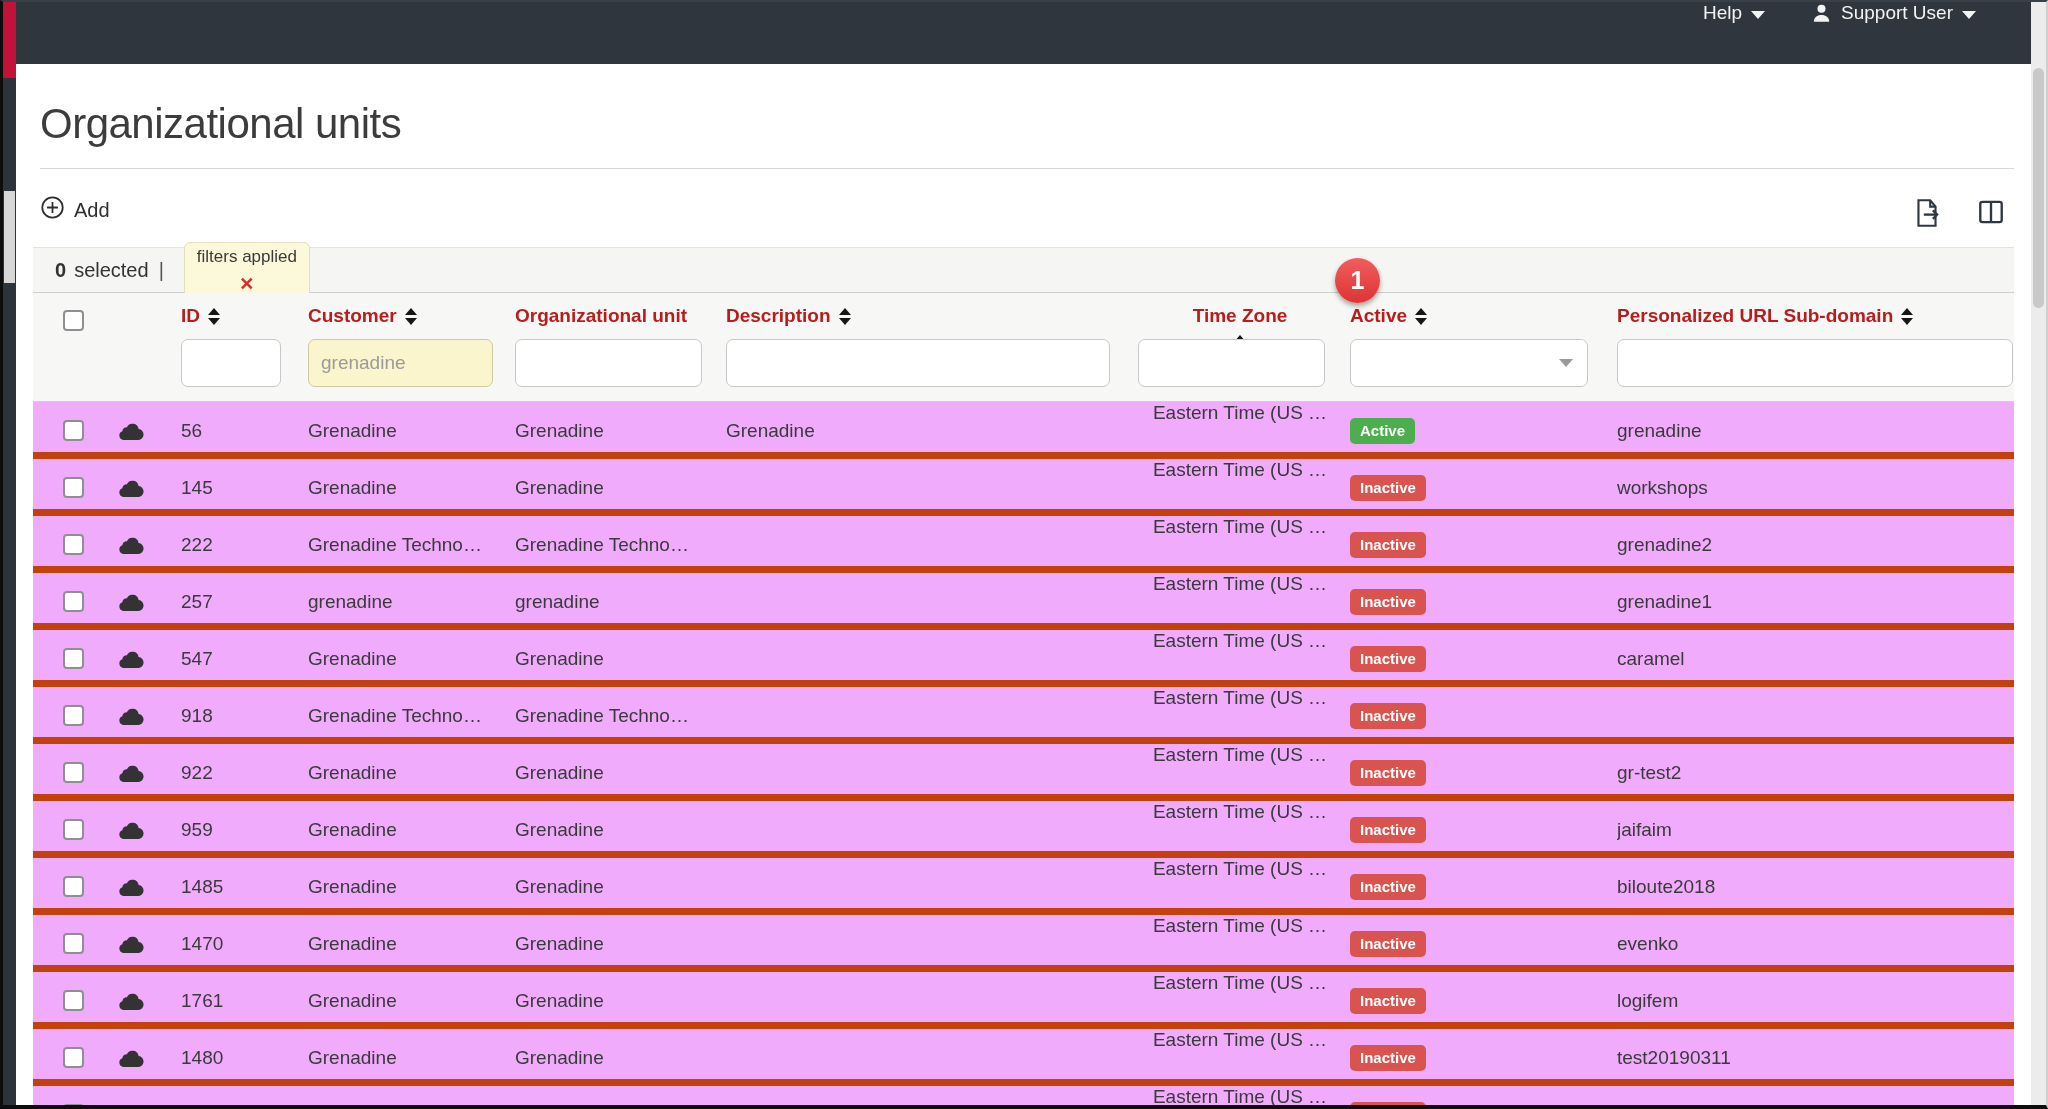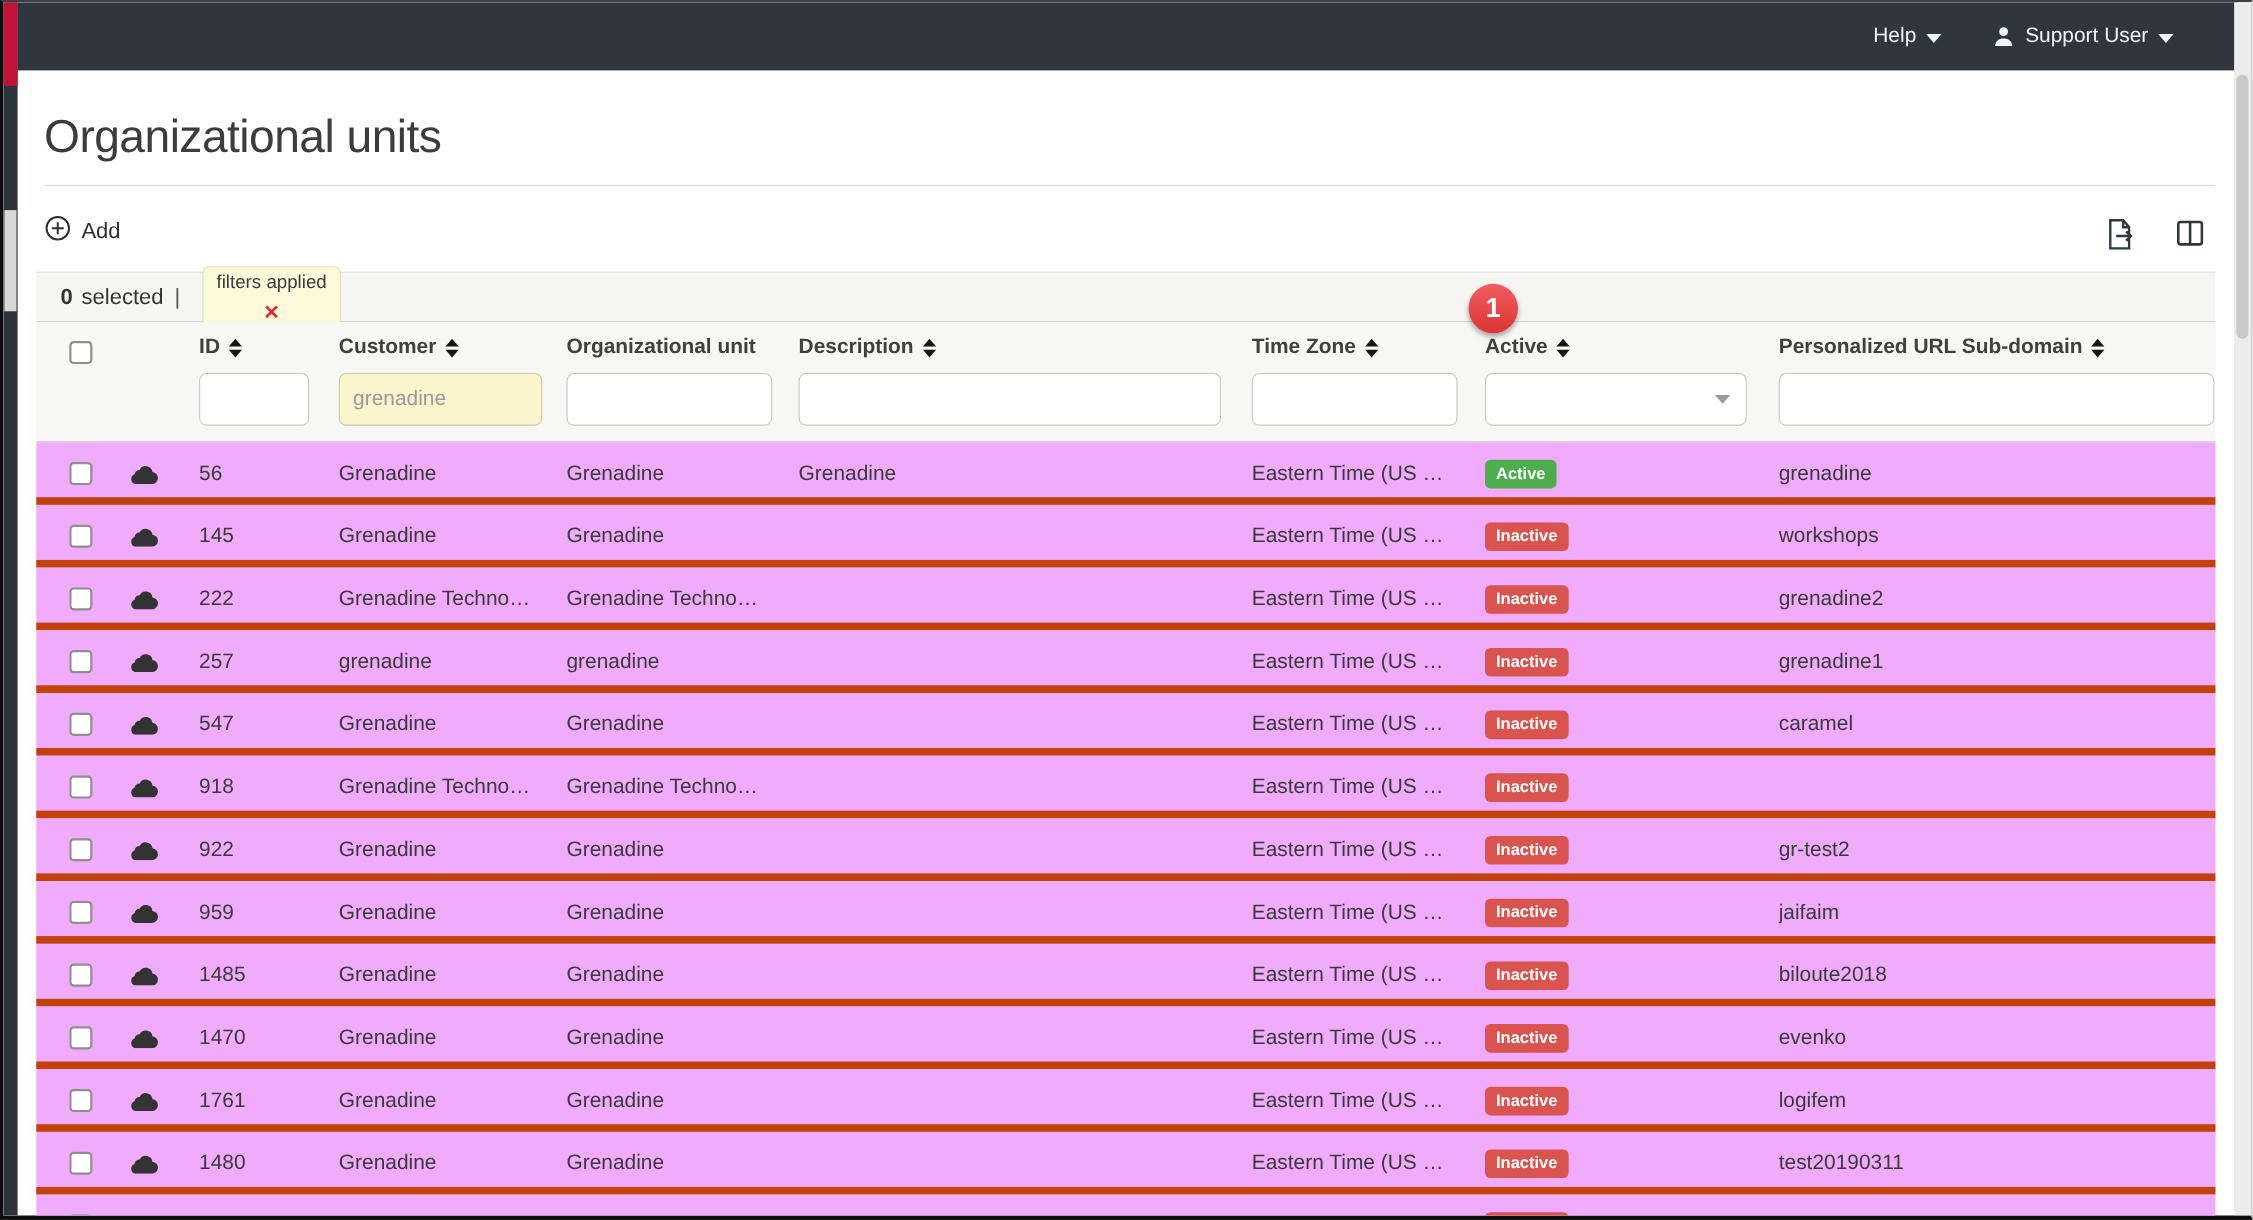--- a/index.html
+++ b/index.html
@@ -9,21 +9,21 @@
   .page{
     position:relative; width:2048px; height:1109px; background:#fff;
     overflow:hidden;
     border-left:3px solid #0d0d0d; border-bottom:4px solid #0d0d0d;
     border-top:2px solid #3a4047; border-right:2px solid #cfcfcf;
   }
 
   
   .navbar{
     position:absolute; left:13px; top:0; width:2018px; height:62px;
-    background:#30363d; display:flex; align-items:center; justify-content:flex-end;
+    background:#30363d; display:flex; align-items:flex-start; justify-content:flex-end;
     padding-right:58px; gap:46px;
   }
   .nav-item{ display:flex; align-items:center; gap:9px; color:#f2f3f4; font-size:19px; cursor:pointer; }
   .caret-down{ width:0; height:0; border-left:7px solid transparent; border-right:7px solid transparent; border-top:8px solid #f2f3f4; margin-top:3px; }
   .user-icon svg{ display:block; }
 
   
   .side-strip{ position:absolute; left:0; top:0; width:13px; height:100%; background:#2d333a; }
   .side-strip .red-seg{ position:absolute; left:0; top:0; width:13px; height:76px; background:#c11338; }
   .side-strip .thumb{ position:absolute; left:1px; top:189px; width:11px; height:92px; background:#d7d7d7; }
@@ -56,21 +56,21 @@
     background:#fcf8da; border:1px solid #e3debb; border-radius:6px;
     padding:4px 12px 5px; font-size:17px; color:#3a3a3a; cursor:pointer;flex-direction:column;
   }
   .chip-x{ color:#d62c2c; font-weight:bold; font-size:18px; line-height:1; }
 
   
   .thead{
     position:absolute; left:30px; top:291px; width:1981px; height:109px;
     background:#f7f7f6; border-bottom:1px solid #cfcfcf;
   }
-  .hcell{ position:absolute; top:12px; font-size:19px; font-weight:bold; color:#404040; white-space:nowrap; display:flex; align-items:center; gap:8px; }
+  .hcell{ position:absolute; top:12px; font-size:19px; font-weight:bold; color:#b91c1c; white-space:nowrap; display:flex; align-items:center; gap:8px; }
   .sort-icon{ display:inline-flex; flex-direction:column; gap:3px; cursor:pointer; }
   .sort-icon i{ display:block; width:0; height:0; border-left:6px solid transparent; border-right:6px solid transparent; }
   .sort-icon .up{ border-bottom:7px solid #161616; }
   .sort-icon .dn{ border-top:7px solid #161616; }
 
   .finput{
     position:absolute; top:46px; height:48px; background:#fff;
     border:1px solid #c8c8c8; border-radius:7px; font-size:19px; color:#555;
     padding:0 12px; font-family:"Liberation Sans", sans-serif; outline:none;
   }
@@ -83,21 +83,21 @@
   .fi-active .sel-caret{ width:0; height:0; border-left:7px solid transparent; border-right:7px solid transparent; border-top:8px solid #9a9a9a; }
   .fi-sub{ left:1584px; width:396px; }
 
   
   .col-check{ left:30px; width:26px; }
   .col-cloud{ left:84px; width:34px; }
   .col-id{ left:148px; width:104px; }
   .col-customer{ left:275px; width:200px; }
   .col-org{ left:482px; width:202px; }
   .col-desc{ left:693px; width:395px; }
-  .col-tz{ left:1105px; width:204px; }
+  .col-tz{ left:1105px; width:204px;flex-direction:column; }
   .col-active{ left:1317px; width:250px; }
   .col-sub{ left:1584px; width:400px; }
 
   
   .tbody{ position:absolute; left:30px; top:400px; width:1981px; }
   .trow{ position:relative; height:57px; border-bottom:7px solid #c2410c; background:#f0abfc; }
   .cell{ position:absolute; top:0; height:57px; display:flex; align-items:center;
          font-size:19px; color:#3a3a3a; white-space:nowrap; overflow:hidden; }
   .checkbox{ width:21px; height:21px; border:2px solid #8f8f8f; border-radius:4px; background:#fff; cursor:pointer; }
   .cloud-icon svg{ display:block; }

